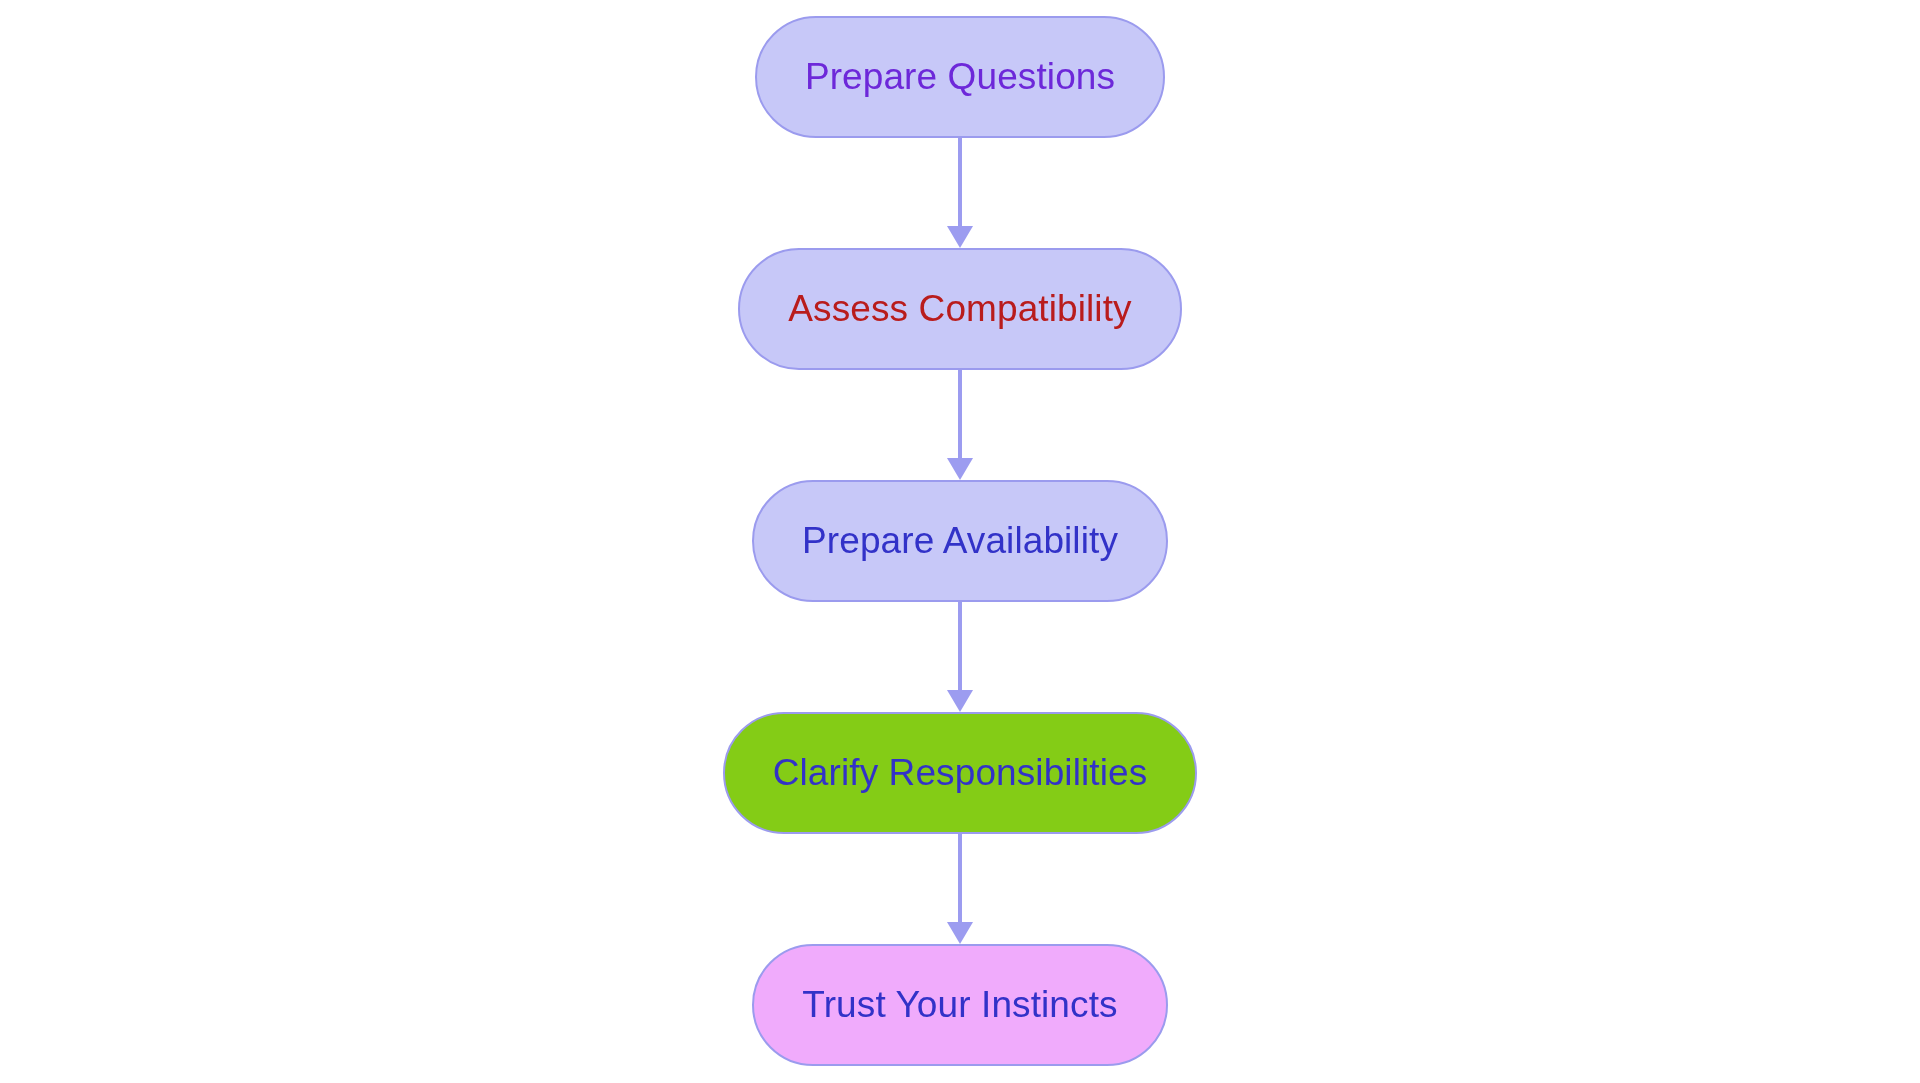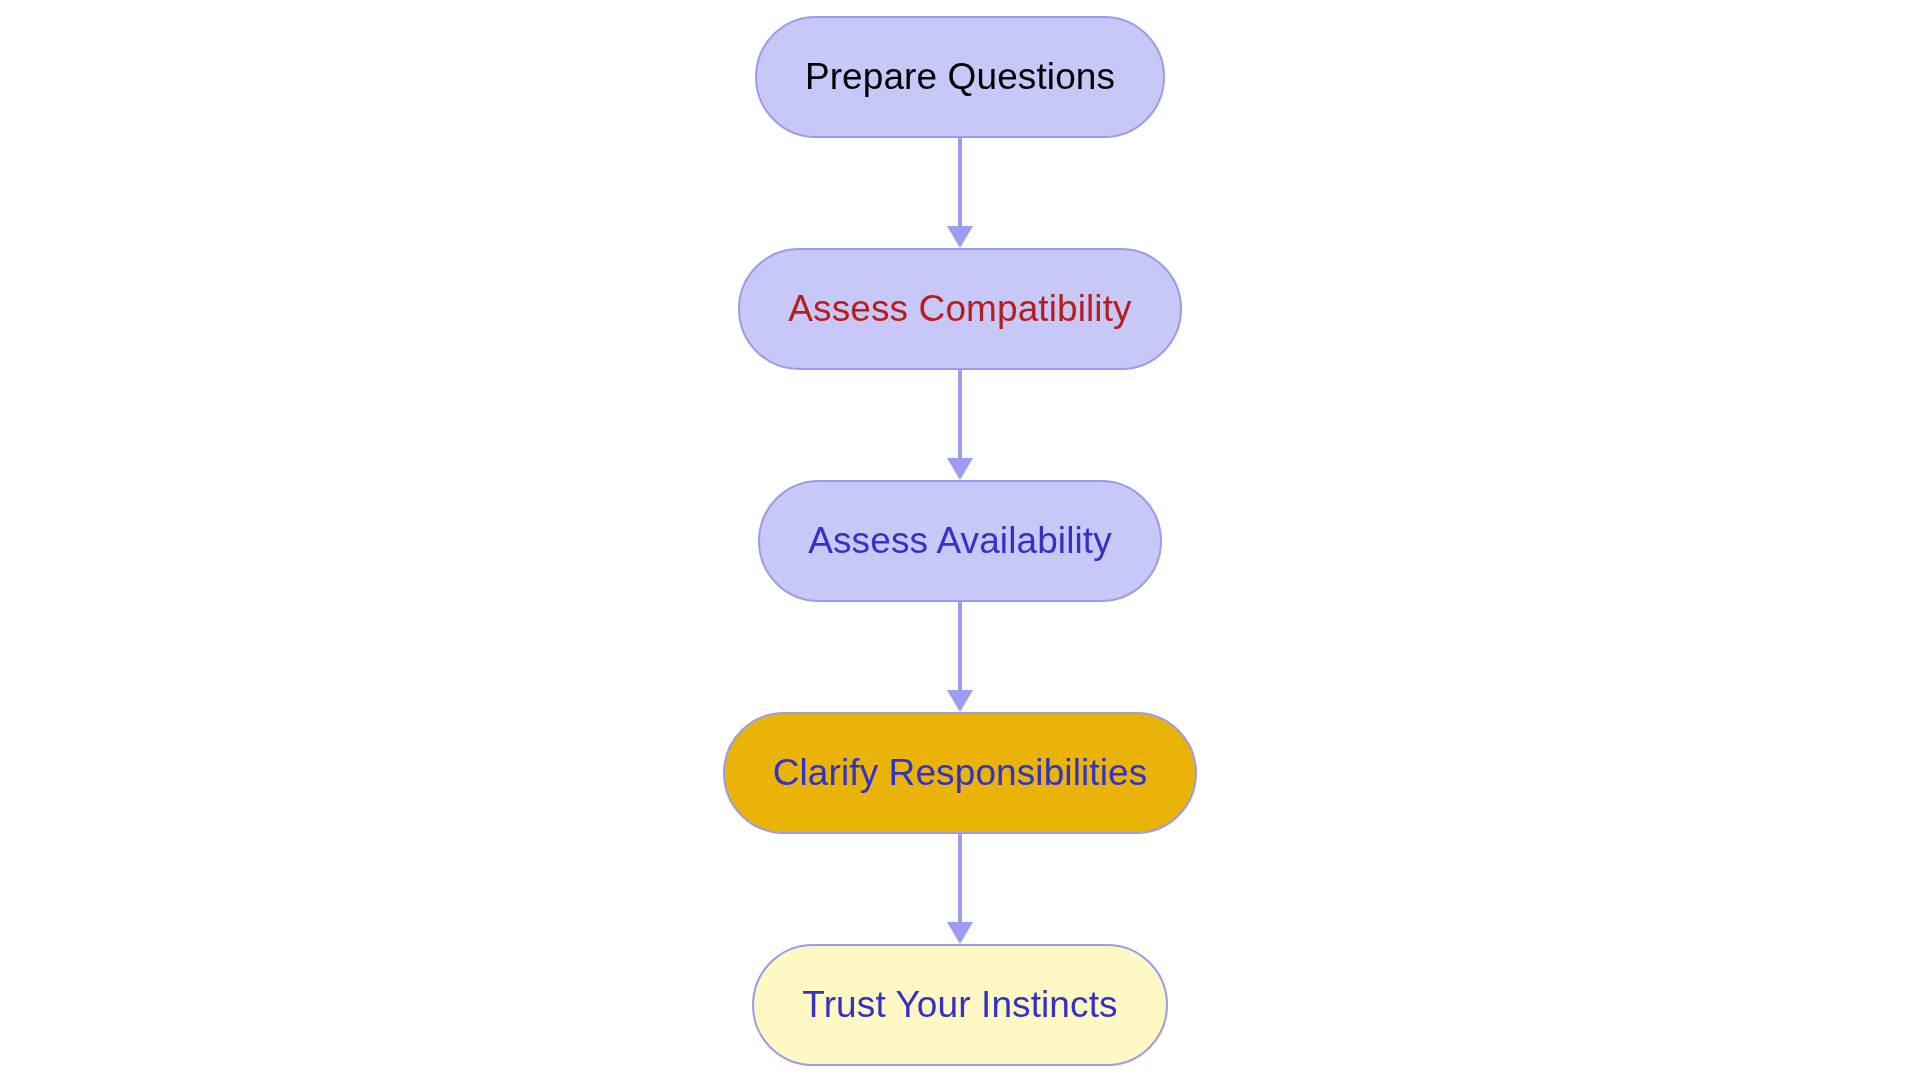--- a/index.html
+++ b/index.html
@@ -87,54 +87,54 @@
   }
 </style>
 </head>
 <body style="background: rgb(255, 255, 255);">
 
 <div id="flowchart">
   <div class="chain">
 
     <div class="spacer-top"></div>
 
-    <div class="node" style="background: rgb(199, 200, 248); border-color: rgb(155, 155, 238); color: #000000;">
+    <div class="node" style="background: rgb(199, 200, 248); border-color: rgb(155, 155, 238); color: #6d28d9;">
       <span>Prepare Questions</span>
     </div>
 
     <div class="connector">
       <div class="stem" style="background: rgb(156, 156, 240);"></div>
       <div class="head" style="border-top-color: rgb(156, 156, 240);"></div>
     </div>
 
     <div class="node" style="background: rgb(199, 200, 248); border-color: rgb(155, 155, 238); color: #b91c1c;">
       <span>Assess Compatibility</span>
     </div>
 
     <div class="connector">
       <div class="stem" style="background: rgb(156, 156, 240);"></div>
       <div class="head" style="border-top-color: rgb(156, 156, 240);"></div>
     </div>
 
     <div class="node" style="background: rgb(199, 200, 248); border-color: rgb(155, 155, 238); color: rgb(50, 50, 200);">
-      <span>Assess Availability</span>
+      <span>Prepare Availability</span>
     </div>
 
     <div class="connector">
       <div class="stem" style="background: rgb(156, 156, 240);"></div>
       <div class="head" style="border-top-color: rgb(156, 156, 240);"></div>
     </div>
 
-    <div class="node" style="background: #eab308; border-color: rgb(155, 155, 238); color: rgb(50, 50, 200);">
+    <div class="node" style="background: #84cc16; border-color: rgb(155, 155, 238); color: rgb(50, 50, 200);">
       <span>Clarify Responsibilities</span>
     </div>
 
     <div class="connector">
       <div class="stem" style="background: rgb(156, 156, 240);"></div>
       <div class="head" style="border-top-color: rgb(156, 156, 240);"></div>
     </div>
 
-    <div class="node" style="background: #fef9c3; border-color: rgb(155, 155, 238); color: rgb(50, 50, 200);">
+    <div class="node" style="background: #f0abfc; border-color: rgb(155, 155, 238); color: rgb(50, 50, 200);">
       <span>Trust Your Instincts</span>
     </div>
 
   </div>
 </div>
 
 </body></html>

